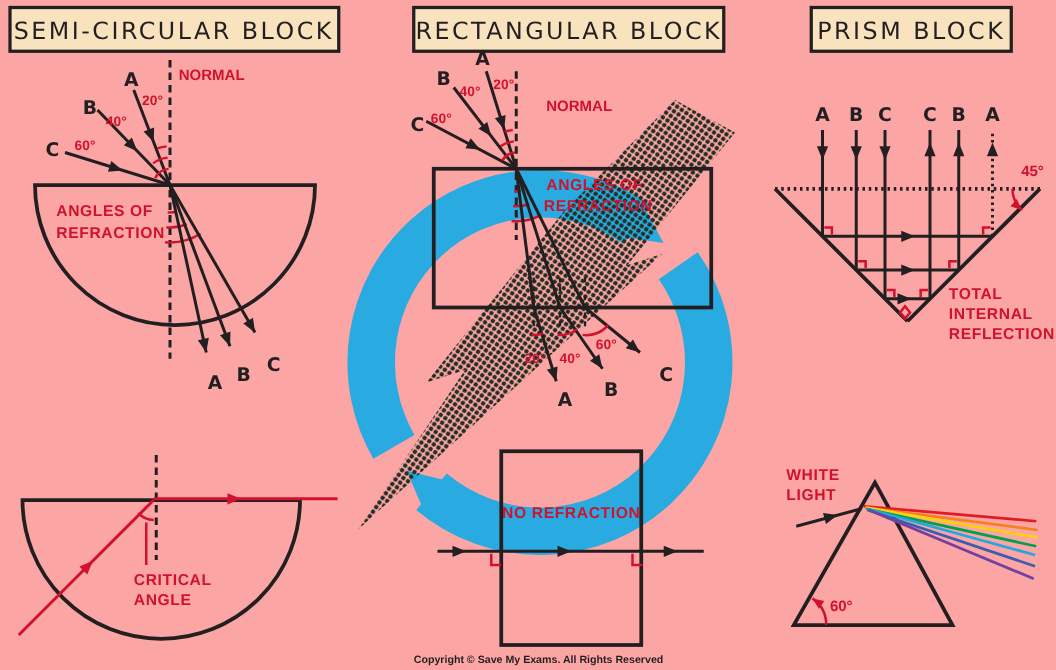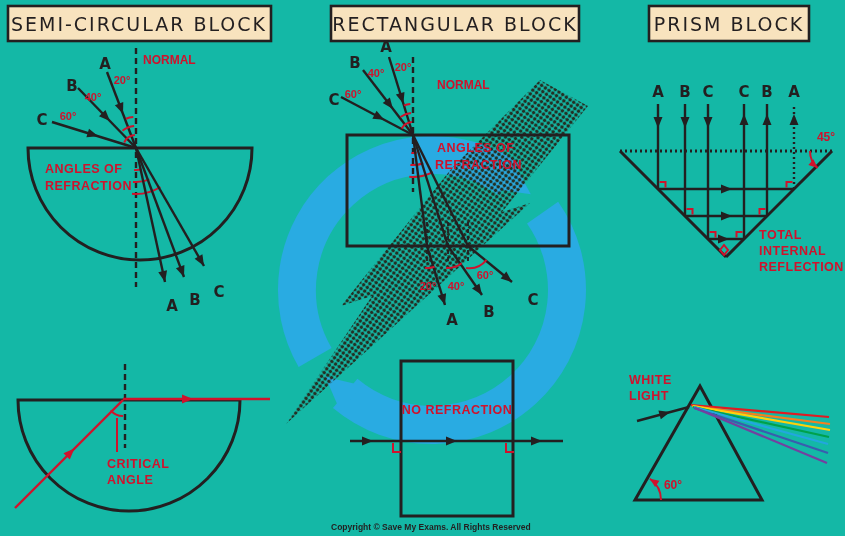--- a/index.html
+++ b/index.html
@@ -1,16 +1,16 @@
 <!DOCTYPE html>
 <html><head>
 <meta charset="utf-8">
 <style>
   html,body{margin:0;padding:0;background:#ffffff;}
-  .stage{position:relative;width:845px;height:536px;background:#14b8a6;overflow:hidden;
+  .stage{position:relative;width:845px;height:536px;background:#fca5a5;overflow:hidden;
          font-family:"Liberation Sans",sans-serif;}
   svg{display:block}
   
   .t-title{fill:#231F20;font-family:"DejaVu Sans",sans-serif;font-size:19px;letter-spacing:2px;}
   .t-ray{fill:#231F20;font-family:"DejaVu Sans",sans-serif;font-size:15px;font-weight:bold;}
   .t-red{fill:#D0122C;font-family:"Liberation Sans",sans-serif;font-size:12px;font-weight:bold;}
   .t-red-sm{fill:#D0122C;font-family:"Liberation Sans",sans-serif;font-size:11px;font-weight:bold;}
   .t-red-cap{fill:#D0122C;font-family:"Liberation Sans",sans-serif;font-size:12.5px;font-weight:bold;letter-spacing:.5px;}
   .t-copy{fill:#231F20;font-family:"Liberation Sans",sans-serif;font-size:8.5px;font-weight:bold;}
   

